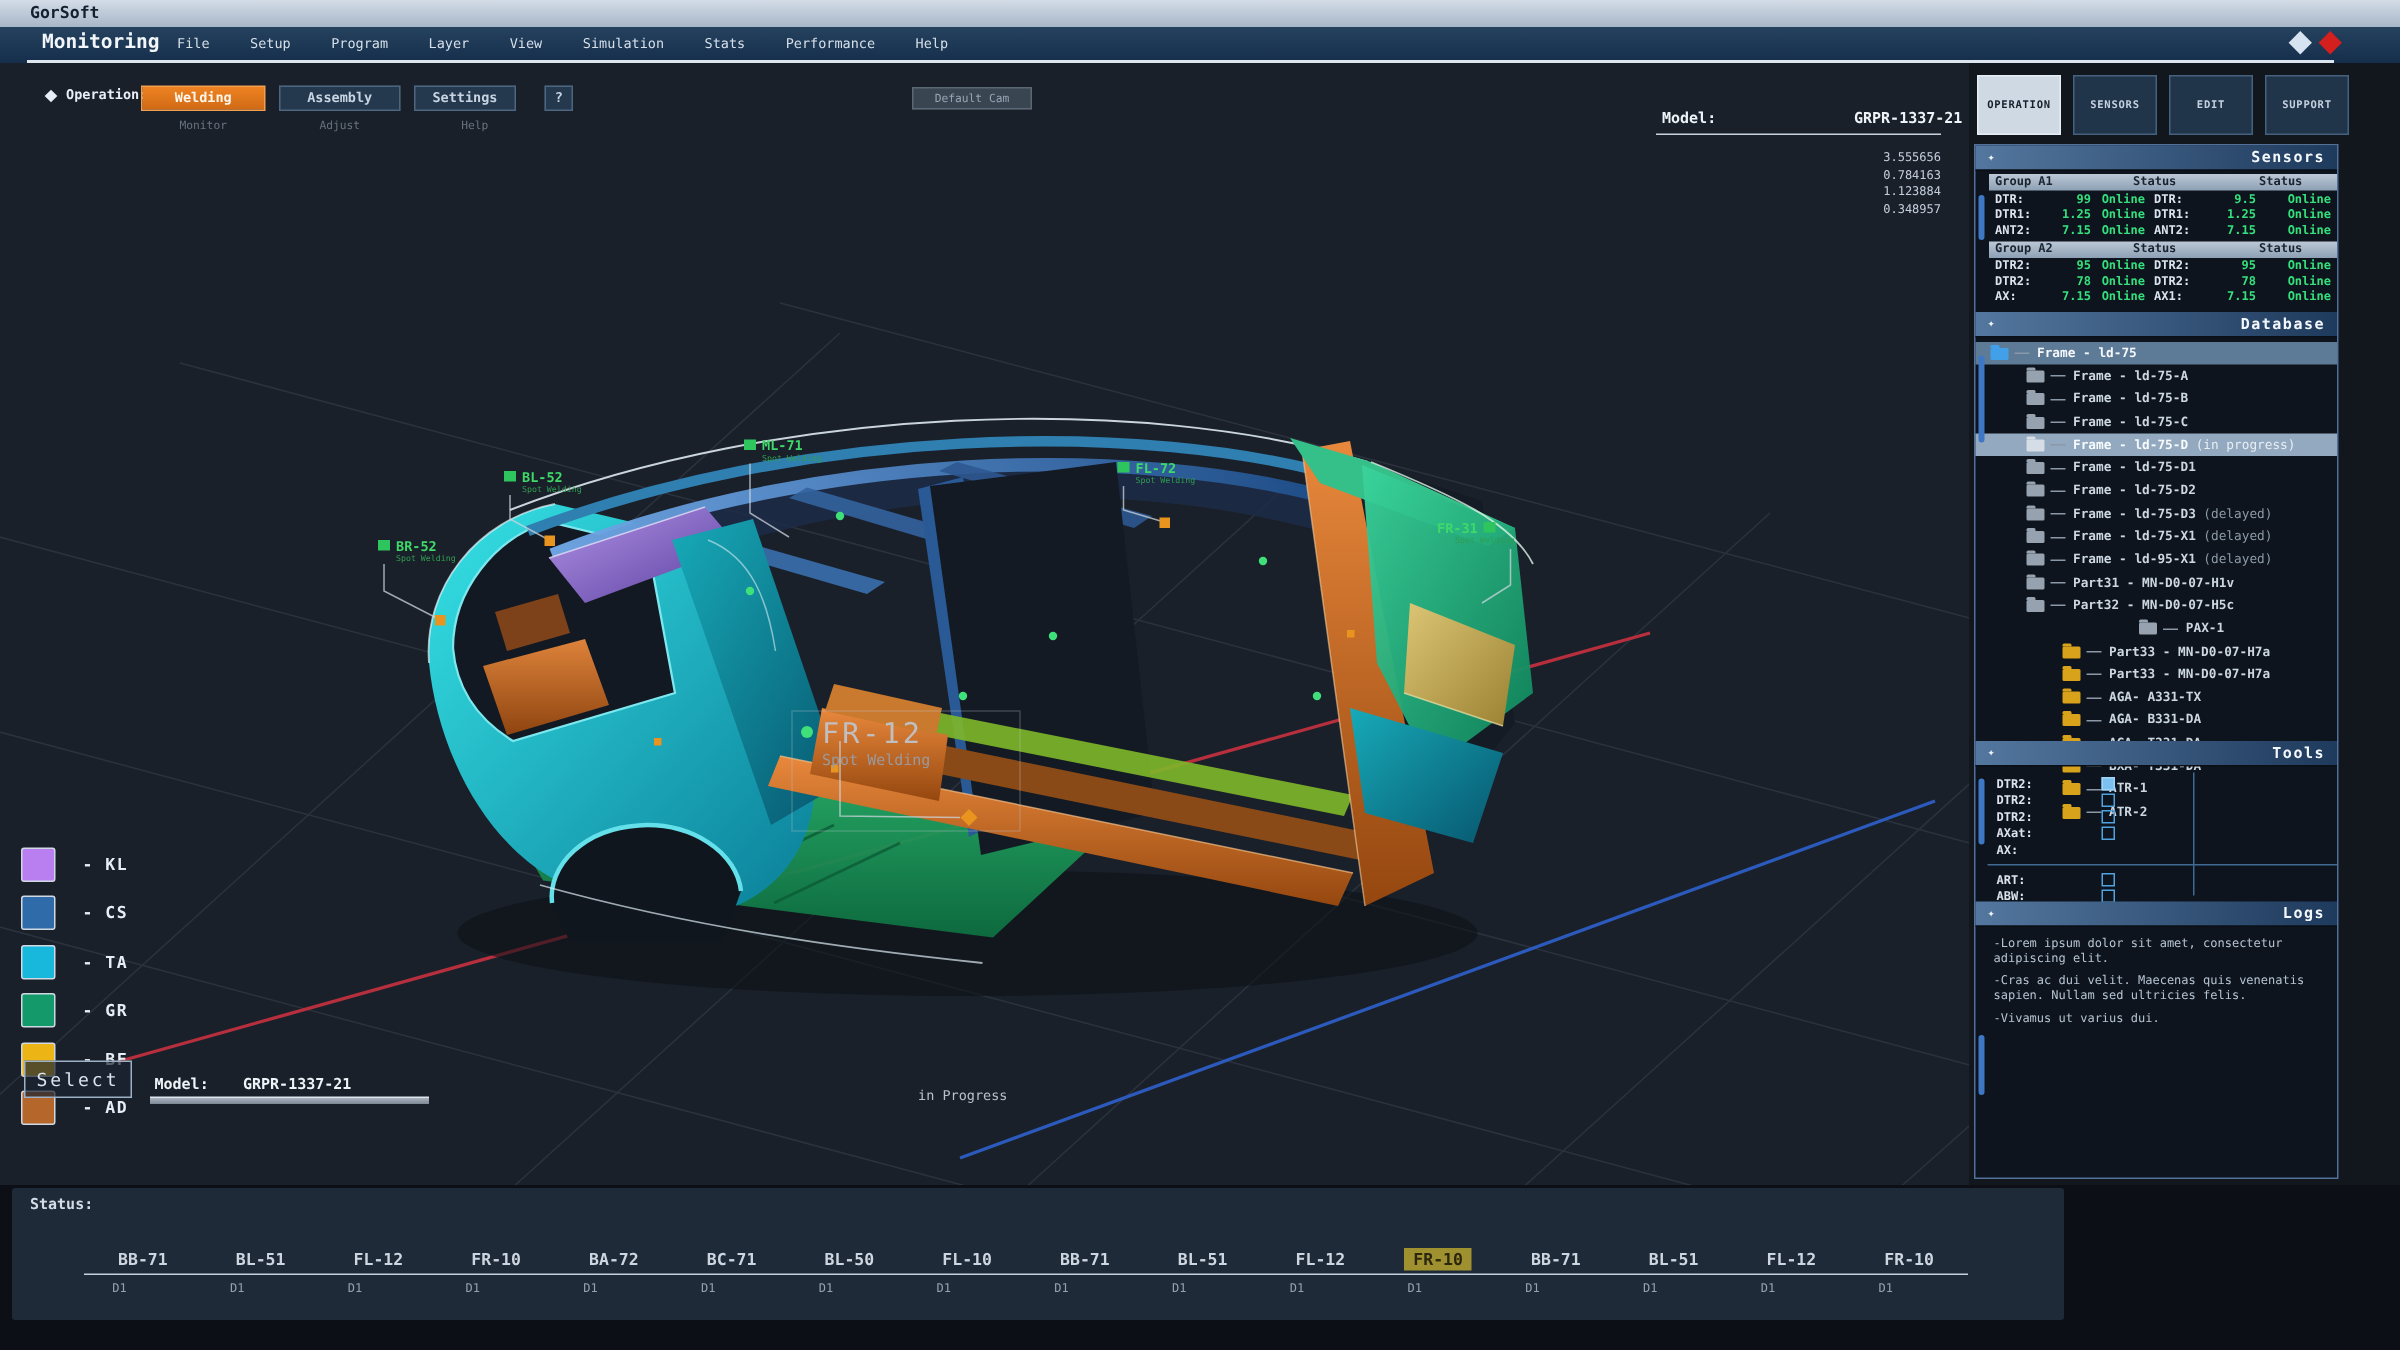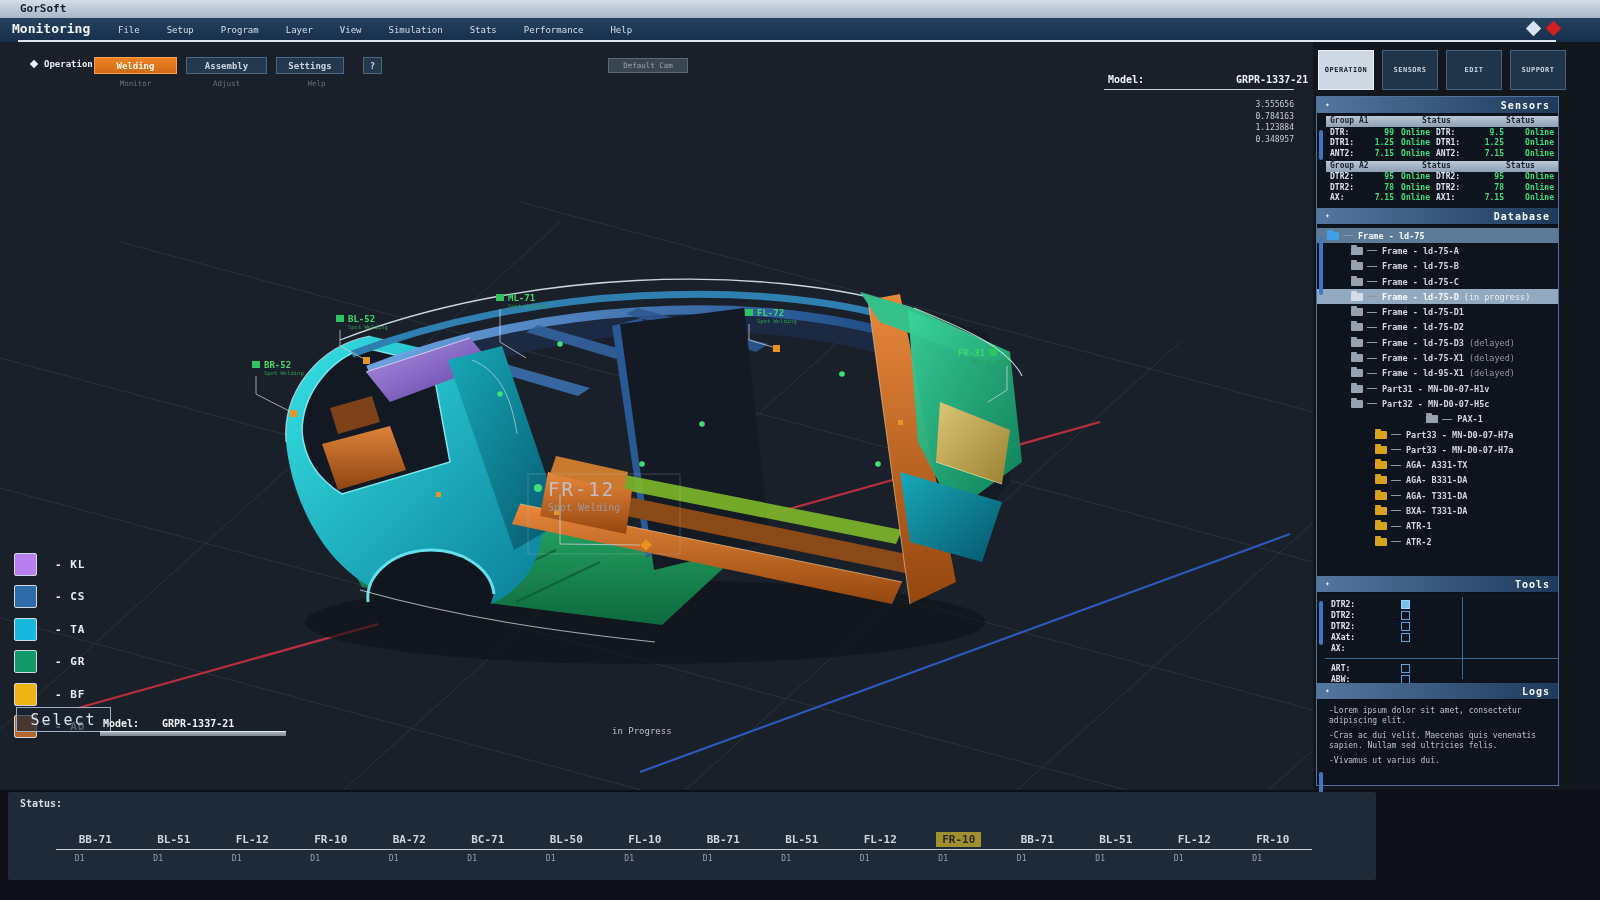--- a/index.html
+++ b/index.html
@@ -8,21 +8,21 @@
 
   
   #titlebar { position:absolute; left:0; top:0; width:1600px; height:18px;
     background:linear-gradient(#d3dce7,#a8b7c8); }
   #titlebar .t { position:absolute; left:20px; top:2px; font-size:11px; font-weight:bold; color:#15202e; }
 
   
   #menubar { position:absolute; left:0; top:18px; width:1600px; height:24px;
     background:linear-gradient(#25425f,#152e4b); }
   #menubar .underline { position:absolute; left:18px; right:44px; bottom:0; height:2px; background:#dde5ee; }
-  #menu-active { position:absolute; left:12px; top:3px; font-size:13px; font-weight:bold; color:#f2f6fa; }
+  #menu-active { position:absolute; left:28px; top:3px; font-size:13px; font-weight:bold; color:#f2f6fa; }
   #menu-items { position:absolute; left:118px; top:7px; display:flex; gap:27px; }
   .menu-item { font-size:9px; color:#d7dfe9; cursor:default; }
   .win-dot { position:absolute; top:23px; width:11px; height:11px; transform:rotate(45deg); }
 
   
   #viewport { position:absolute; left:0; top:42px; width:1313px; height:748px; background:#1a202a; overflow:hidden; }
   #vp-svg { position:absolute; left:0; top:0; }
 
   
   #op-diamond { position:absolute; left:31px; top:61px; width:6px; height:6px; background:#e8eef5; transform:rotate(45deg); }
@@ -35,28 +35,28 @@
     border:1px solid #5a6775; color:#98a4b2; font-size:7.5px; text-align:center; line-height:14px; cursor:pointer; }
 
   
   #model-top-label { position:absolute; left:1108px; top:74px; font-size:10px; font-weight:bold; color:#eef3f8; }
   #model-top-value { position:absolute; left:1236px; top:74px; font-size:10px; font-weight:bold; color:#eef3f8; }
   #model-top-line { position:absolute; left:1104px; top:89px; width:190px; height:1px; background:#c9d3df; }
   #readouts { position:absolute; left:1104px; top:99px; width:190px; text-align:right; }
   .readout { font-size:8px; color:#c3cedc; line-height:11.5px; }
 
   
-  #legend { position:absolute; left:14px; top:552px; }
+  #legend { position:absolute; left:14px; top:564px; }
   .legend-row { display:flex; align-items:center; height:24px; margin-bottom:8.5px; }
   .legend-swatch { width:23px; height:23px; border:1px solid #cfd9e4; border-radius:2px; }
   .legend-label { margin-left:18px; font-size:11px; font-weight:bold; color:#e6edf4; letter-spacing:1px; }
 
   
-  #btn-select { position:absolute; left:16px; top:707px; width:95px; height:25px; border:1px solid #9db0c4;
-    background:rgba(26,36,48,.7); color:#dbe4ee; font-size:15px; letter-spacing:2px;
+  #btn-select { position:absolute; left:16px; top:707px; width:72px; height:25px; border:1px solid #9db0c4;
+    background:rgba(26,36,48,.7); color:#dbe4ee; font-size:12px; letter-spacing:2px;
     text-align:center; line-height:24px; cursor:pointer; }
   #model-bot-label { position:absolute; left:103px; top:718px; font-size:10px; font-weight:bold; color:#eef3f8; }
   #model-bot-value { position:absolute; left:162px; top:718px; font-size:10px; font-weight:bold; color:#eef3f8; }
   #model-bot-bar { position:absolute; left:100px; top:731px; width:186px; height:5px;
     background:linear-gradient(#aab4c0,#7d8794); border-top:1px solid #dfe6ee; }
 
   #progress-text { position:absolute; left:612px; top:726px; font-size:9px; color:#b7c1cd; }
   #view-diamond { position:absolute; left:1419px; top:766px; width:5px; height:5px; background:#e8eef5; transform:rotate(45deg); }
   #btn-view { position:absolute; left:1433px; top:758px; width:86px; height:23px; background:linear-gradient(#e07a21,#c66314);
     border:1px solid #8a4c12; color:#3c2406; font-size:9px; font-weight:bold; text-align:center; line-height:22px; cursor:pointer; }
@@ -94,21 +94,21 @@
   .sg-bar span:nth-child(3){ flex:1; }
   .sg-row { display:flex; height:10.5px; font-size:8px; font-weight:bold; align-items:center; }
   .sg-row span:nth-child(1){ width:32px; padding-left:4px; color:#dbe4ee; }
   .sg-row span:nth-child(2){ width:36px; text-align:right; color:#35e07c; }
   .sg-row span:nth-child(3){ width:42px; text-align:right; color:#35e07c; padding-right:6px; }
   .sg-row span:nth-child(4){ width:32px; color:#dbe4ee; }
   .sg-row span:nth-child(5){ width:36px; text-align:right; color:#35e07c; }
   .sg-row span:nth-child(6){ flex:1; text-align:right; color:#35e07c; padding-right:4px; }
 
   
-  #tree-body { position:relative; height:351px; padding-top:3px; }
+  #tree-body { position:relative; height:269px; padding-top:3px; }
   .tree-row { display:flex; align-items:center; height:15.3px; font-size:8.5px; font-weight:bold; color:#cdd7e2; white-space:nowrap; }
   .tree-row.root { background:#5d7a97; color:#f4f8fc; }
   .tree-row.sel { background:#93a9bf; color:#f8fbfd; }
   .fld { position:relative; display:inline-block; width:12px; height:8px; border-radius:1px; flex:none; }
   .fld::before { content:''; position:absolute; left:0; top:-2px; width:6px; height:2px; background:inherit; border-radius:1px 1px 0 0; }
   .fld.gray { background:#96a2b0; } .fld.blue { background:#42a0e8; }
   .fld.yellow { background:#d9a21b; } .fld.light { background:#d5dde6; }
   .tree-dash { display:inline-block; width:10px; height:1px; background:#8b98a8; margin:0 5px 0 4px; flex:none; }
   .tree-note { color:#8d9aa8; margin-left:5px; font-weight:normal; }
   .tree-row.sel .tree-note { color:#e8eef4; }

